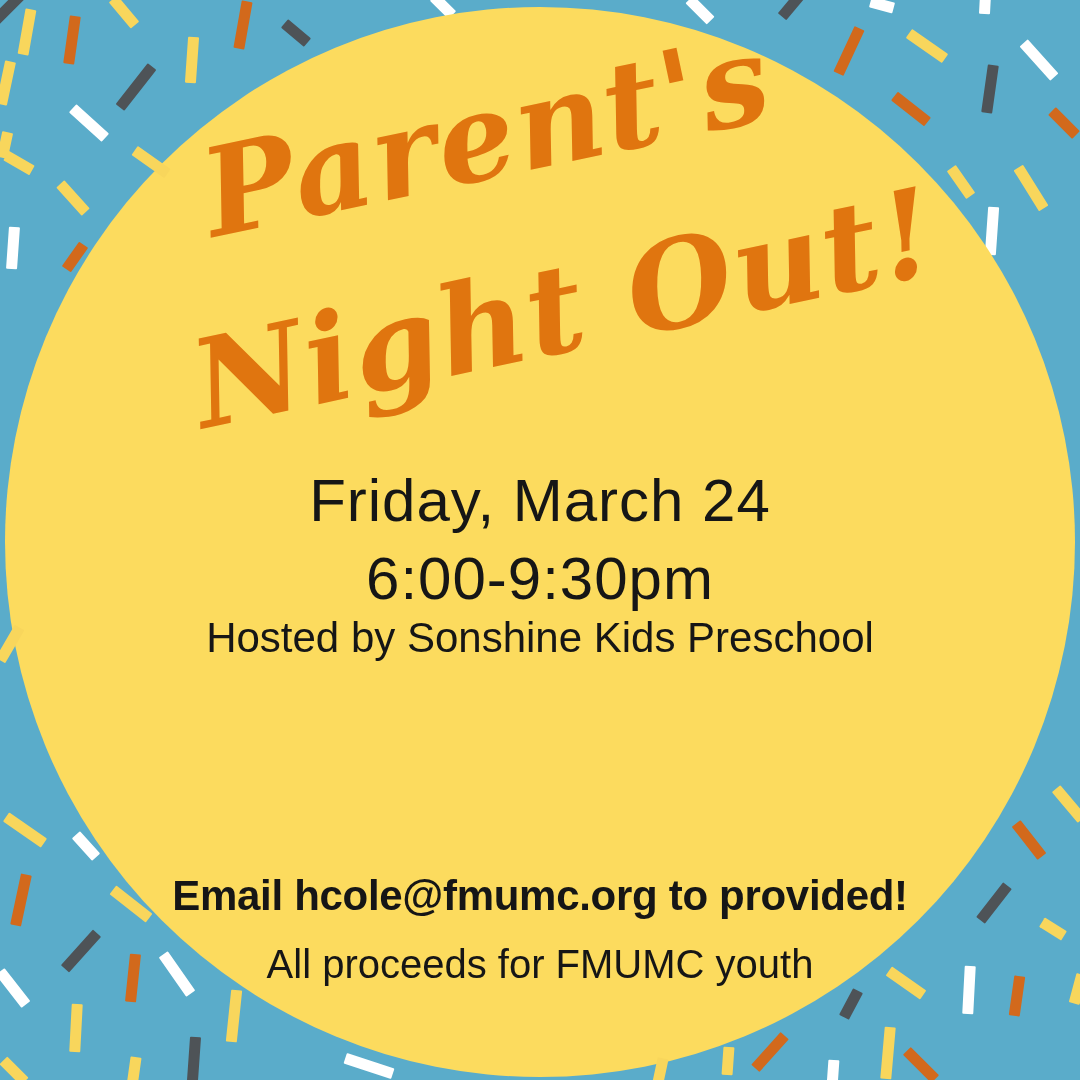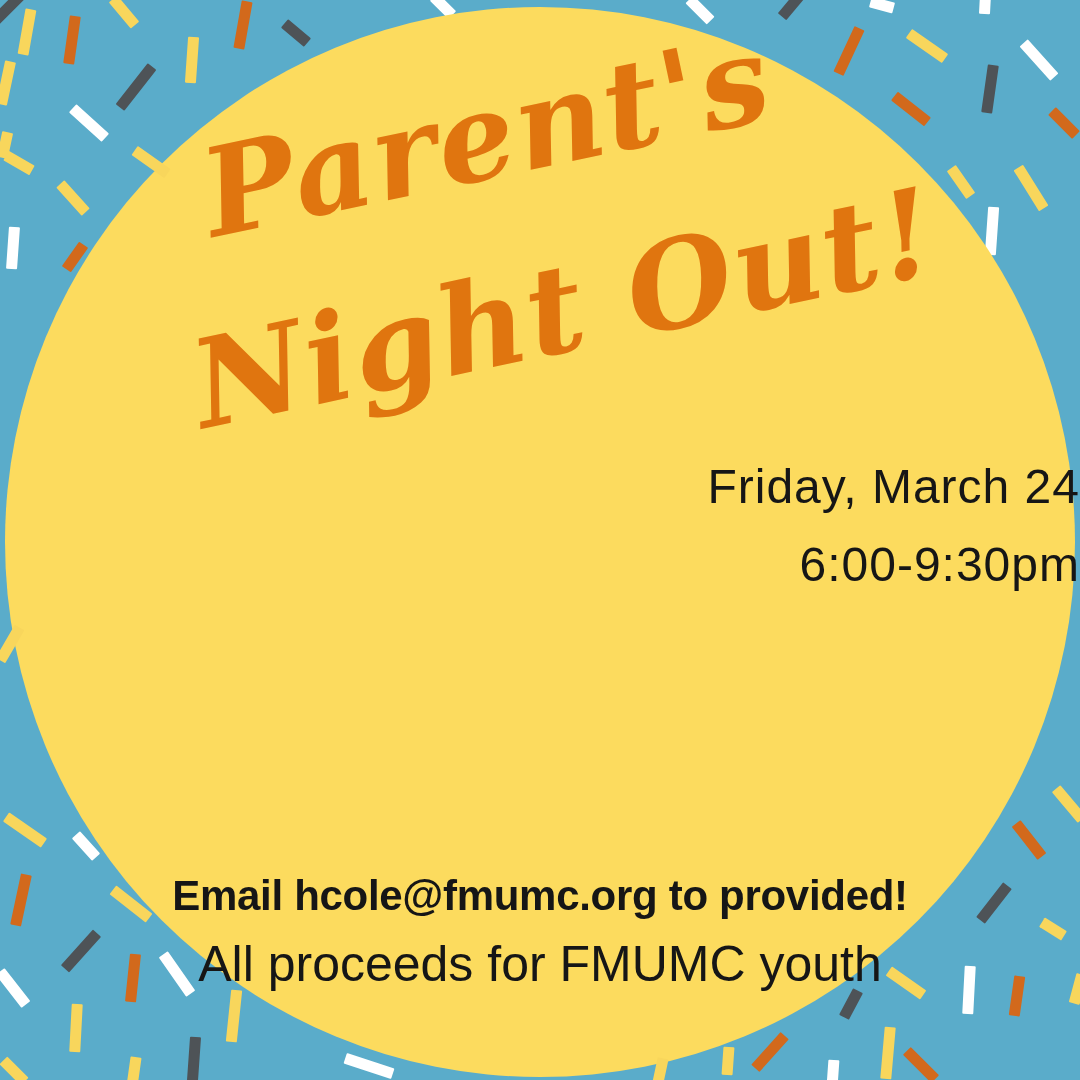--- a/index.html
+++ b/index.html
@@ -22,24 +22,24 @@
     font-family:"DejaVu Serif","Liberation Serif",serif;
     font-style:italic;font-weight:bold;
     font-size:122px;line-height:185px;letter-spacing:2px;
   }
   .title-line1{margin-left:-70px;}
   .title-line2{margin-left:10px;}
   .txt{
     position:absolute;left:0;right:0;text-align:center;z-index:3;
     color:var(--ink,#161616);
   }
-  .date{top:448px;font-size:48px;line-height:78px;letter-spacing:1px;text-align:right;}
+  .date{top:462px;font-size:60px;line-height:78px;letter-spacing:1px;}
   .details{top:614px;font-size:42px;line-height:47.5px;}
   .email{top:872px;font-size:42px;line-height:48px;font-weight:bold;letter-spacing:-0.3px;}
-  .footer{top:942px;font-size:50px;line-height:45px;}
+  .footer{top:942px;font-size:40px;line-height:45px;}
 </style>
 </head>
 <body>
 
 <div class="canvas">
   <div class="layer-back">
       <div class="confetti" style="left: 8px; top: 8px; width: 11px; height: 40px; background: rgb(78, 83, 87); transform: translate(-50%, -50%) rotate(45deg);"></div>
       <div class="confetti" style="left: 27px; top: 32px; width: 11px; height: 46px; background: rgb(248, 214, 92); transform: translate(-50%, -50%) rotate(10deg);"></div>
       <div class="confetti" style="left: 72px; top: 40px; width: 11px; height: 48px; background: rgb(210, 105, 28); transform: translate(-50%, -50%) rotate(8deg);"></div>
       <div class="confetti" style="left: 124px; top: 12px; width: 11px; height: 34px; background: rgb(248, 214, 92); transform: translate(-50%, -50%) rotate(-40deg);"></div>
@@ -102,20 +102,21 @@
     <div class="title-line1">Parent's</div>
     <div class="title-line2">Night Out!</div>
   </div>
 
   <div class="txt date">
     <div>Friday, March 24</div>
     <div>6:00-9:30pm</div>
   </div>
 
   <div class="txt details">
+    <div>Hosted by Sonshine Kids Preschool</div>
   </div>
 
   <div class="txt email">Email hcole@fmumc.org to provided!</div>
 
   <div class="txt footer">
     <div>All proceeds for FMUMC youth</div>
   </div>
 
   <div class="layer-front">
       <div class="confetti" style="left: 151px; top: 162px; width: 11px; height: 40px; background: rgb(248, 214, 92); transform: translate(-50%, -50%) rotate(-55deg);"></div>

